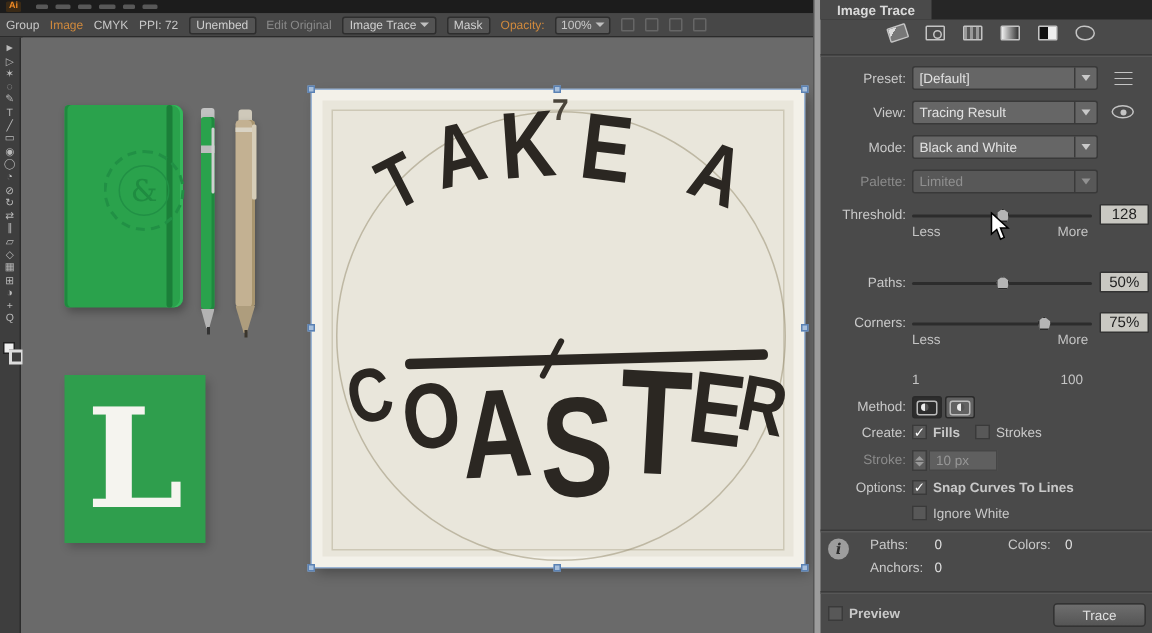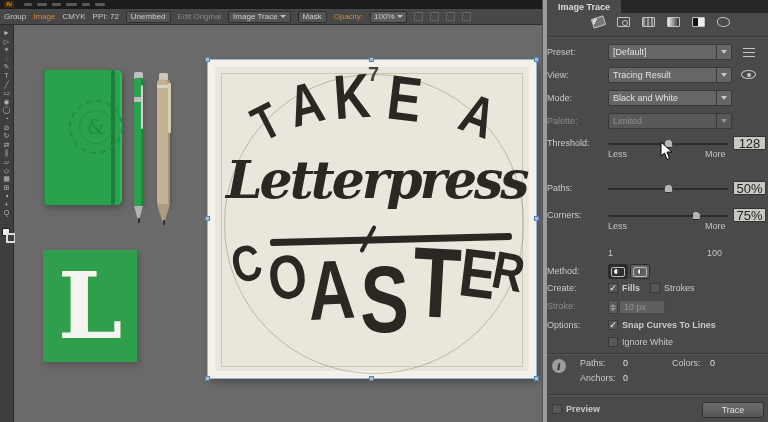--- a/index.html
+++ b/index.html
@@ -75,30 +75,30 @@
   #pencil-mark{left:160px;top:4px;font-size:20px;color:#4a443a;font-weight:bold;}
 
   
   #divider{left:542px;top:0;width:5px;height:422px;background:#9c9c9c;border-left:1px solid #555;}
 
   
   #panel{left:547px;top:0;width:221px;height:422px;background:#4a4a4a;font-size:9px;color:#c9c9c9;}
   #tabbar{left:0;top:0;width:221px;height:13px;background:#262626;}
   #tab-imagetrace{left:0;top:0;width:74px;height:13px;background:#4a4a4a;color:#dadada;font-size:9px;
     display:flex;align-items:center;justify-content:center;font-weight:bold;}
-  .p-lbl{left:0;width:57px;text-align:left;line-height:16px;}
+  .p-lbl{left:0;width:57px;text-align:right;line-height:16px;}
   .p-lbl.dis{color:#8b8b8b;}
   .p-sel{left:61px;width:124px;height:16px;background:#666;border:1px solid #393939;border-radius:2px;box-sizing:border-box;
     display:flex;align-items:center;}
   .p-sel .sel-txt{flex:1;padding-left:4px;color:#e2e2e2;font-size:9px;}
   .p-sel .sel-arr{width:14px;height:100%;border-left:1px solid #3a3a3a;display:flex;align-items:center;justify-content:center;}
   .p-sel.dis{background:#585858;}
   .p-sel.dis .sel-txt{color:#909090;}
   .p-val{left:186px;width:33px;height:14px;background:#c9c8c2;border:1px solid #333;border-radius:1px;
-    color:#222;font-size:13px;text-align:center;line-height:13px;box-sizing:border-box;}
+    color:#222;font-size:10px;text-align:center;line-height:13px;box-sizing:border-box;}
   .p-track{left:61px;width:120px;height:2px;background:#2c2c2c;border-radius:1px;top:7px;}
   .p-thumb{top:-4px;width:9px;height:9px;background:#b5b5b5;border:1px solid #2a2a2a;box-sizing:border-box;
     clip-path:polygon(50% 0,100% 38%,82% 100%,18% 100%,0 38%);}
   .range-lbl{font-size:9px;color:#c4c4c4;}
   .hr{left:0;width:221px;height:1px;background:#3a3a3a;box-shadow:0 1px 0 #575757;}
   .cb{width:10px;height:10px;background:#585858;border:1px solid #3a3a3a;box-sizing:border-box;
     display:flex;align-items:center;justify-content:center;font-size:9px;color:#fff;line-height:1;}
   .tri-down{display:inline-block;width:0;height:0;border-left:3.5px solid transparent;border-right:3.5px solid transparent;border-top:4px solid #c9c9c9;}
   
   .hicon{top:17px;width:15px;height:12px;}
@@ -229,21 +229,20 @@
       <div id="paper-line" class="abs"></div>
       <div id="sketch-circle" class="abs"></div>
       <div id="pencil-mark" class="abs ink">7</div>
 
       <span class="abs ink arc-letter" style="left:56px;top:40px;font-size:44px;transform:rotate(-27deg) scale(.9,1.12)">T</span>
       <span class="abs ink arc-letter" style="left:86px;top:20px;font-size:52px;transform:rotate(-14deg) scale(.9,1.12)">A</span>
       <span class="abs ink arc-letter" style="left:126px;top:12px;font-size:56px;transform:rotate(-4deg) scale(.9,1.12)">K</span>
       <span class="abs ink arc-letter" style="left:174px;top:14px;font-size:56px;transform:rotate(7deg) scale(.9,1.12)">E</span>
       <span class="abs ink arc-letter" style="left:242px;top:32px;font-size:50px;transform:rotate(21deg) scale(.9,1.12)">A</span>
 
-      <div id="script-word" class="abs">Letterpress</div>
       <div id="underline-bar" class="abs"></div>
       <div id="underline-slash" class="abs"></div>
 
       <span class="abs ink arc-letter" style="left:28px;top:182px;font-size:46px;transform:rotate(-14deg) scale(.88,1.1)">C</span>
       <span class="abs ink arc-letter" style="left:62px;top:192px;font-size:56px;transform:rotate(-8deg) scale(.88,1.1)">O</span>
       <span class="abs ink arc-letter" style="left:98px;top:196px;font-size:76px;transform:rotate(-3deg) scale(.85,1.1)">A</span>
       <span class="abs ink arc-letter" style="left:148px;top:200px;font-size:86px;transform:scale(.85,1.1)">S</span>
       <span class="abs ink arc-letter" style="left:198px;top:180px;font-size:92px;transform:rotate(3deg) scale(.85,1.08)">T</span>
       <span class="abs ink arc-letter" style="left:245px;top:186px;font-size:62px;transform:rotate(7deg) scale(.88,1.1)">E</span>
       <span class="abs ink arc-letter" style="left:278px;top:190px;font-size:48px;transform:rotate(11deg) scale(.9,1.1)">R</span>

